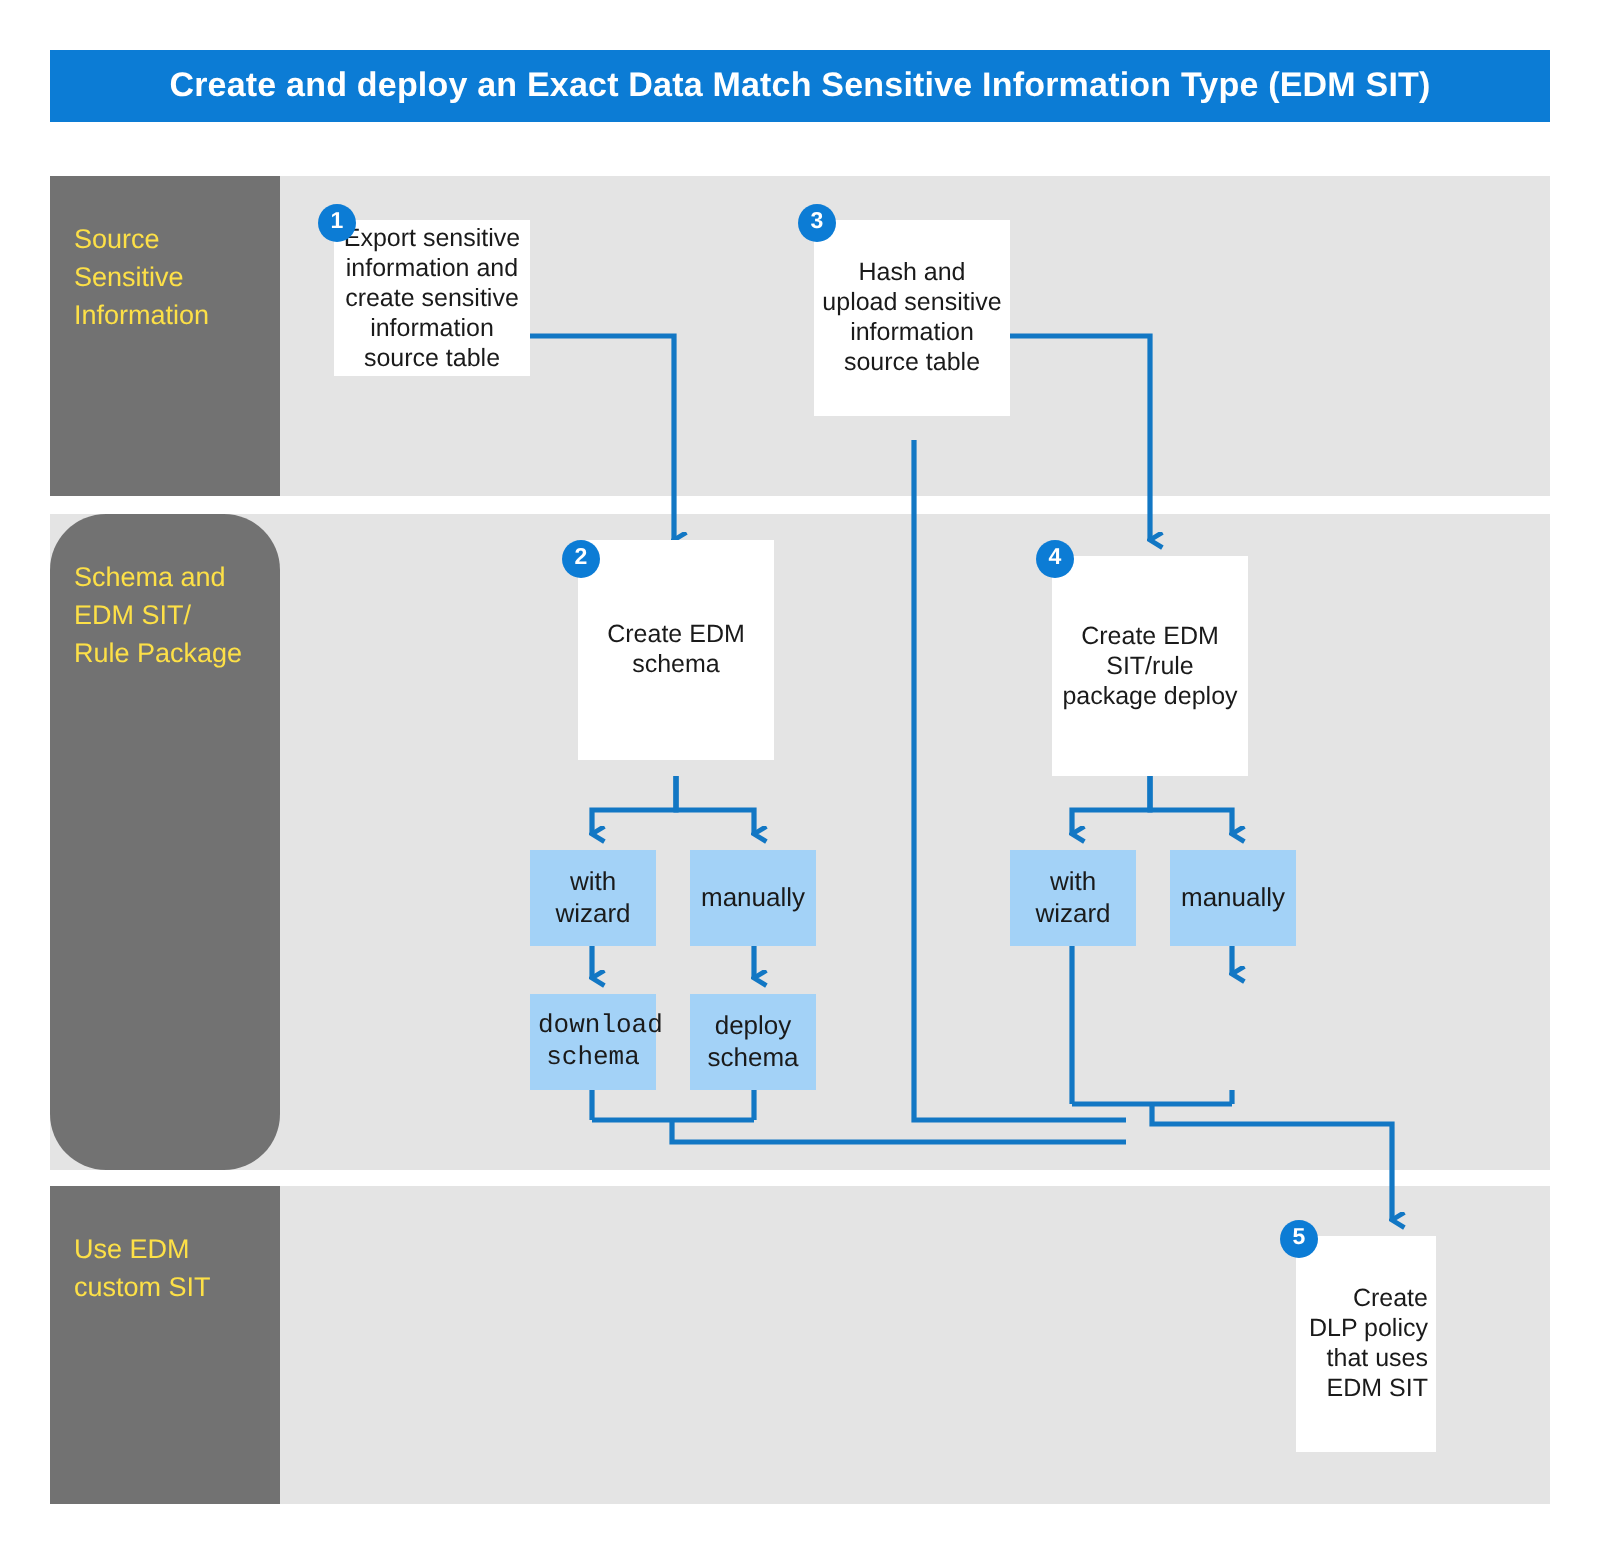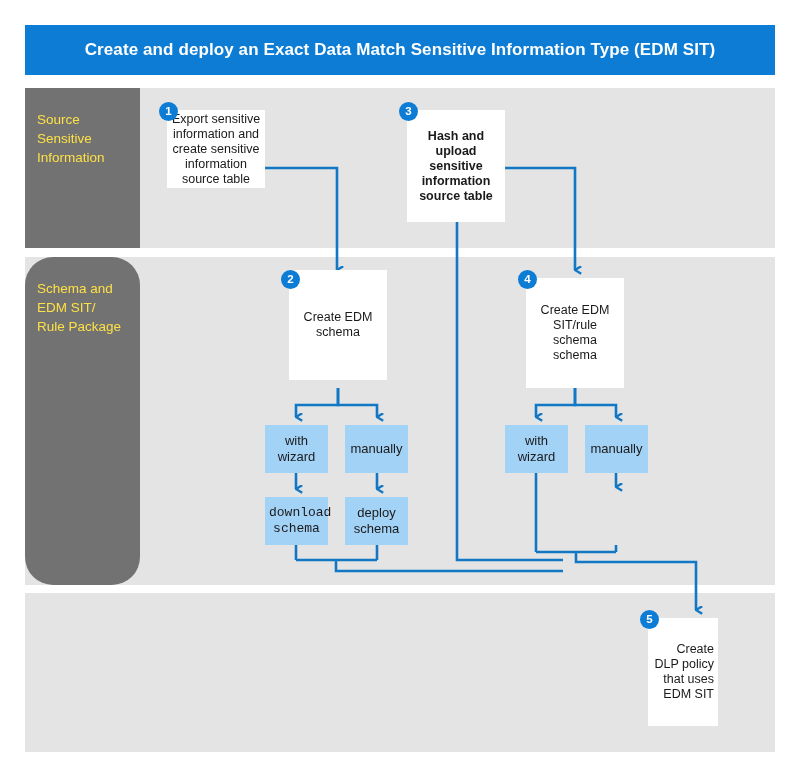--- a/index.html
+++ b/index.html
@@ -3,21 +3,21 @@
 <meta charset="utf-8">
 <title>EDM SIT Flow</title>
 <style>
   html,body{margin:0;padding:0;background:#ffffff;}
   body{width:800px;height:782px;position:relative;
        font-family:"Liberation Sans","DejaVu Sans",sans-serif;
        -webkit-font-smoothing:antialiased;}
   #canvas{position:absolute;left:0;top:0;width:800px;height:782px;overflow:hidden;background:#fff;}
 
   
-  .titlebar{position:absolute;left:25px;top:25px;width:750px;height:50px;
+  .titlebar{position:absolute;left:25px;top:25px;width:750px;height:36px;
             background:#0c7cd5;display:flex;align-items:center;justify-content:center;}
   .titlebar .ttl{color:#ffffff;font-size:17px;font-weight:600;letter-spacing:.1px;
                  white-space:nowrap;}
 
   
   .band{position:absolute;left:25px;width:750px;background:#e4e4e4;}
   .band-1{top:88px;height:160px;}
   .band-2{top:257px;height:328px;}
   .band-3{top:593px;height:159px;}
 
@@ -32,21 +32,21 @@
   #wires{position:absolute;left:0;top:0;width:800px;height:782px;pointer-events:none;}
 
   
   .node{position:absolute;box-sizing:border-box;display:flex;align-items:center;
         justify-content:center;text-align:center;color:#1a1a1a;}
   .node .tx{display:block;width:100%;padding:0 4px;box-sizing:border-box;}
   .node.white{background:#ffffff;font-size:12.5px;line-height:15px;}
   .node.blue{background:#a3d2f7;font-size:13px;line-height:16px;}
 
   .n1{left:167px;top:110px;width:98px;height:78px;}
-  .n3{left:407px;top:110px;width:98px;height:112px;font-weight:bold;}
+  .n3{left:407px;top:110px;width:98px;height:98px;}
   .n2{left:289px;top:270px;width:98px;height:110px;}
   .n4{left:526px;top:278px;width:98px;height:110px;}
   .n5{left:648px;top:618px;width:70px;height:108px;text-align:right;}
 
   .b-w1{left:265px;top:425px;width:63px;height:48px;}
   .b-m1{left:345px;top:425px;width:63px;height:48px;}
   .b-d1{left:265px;top:497px;width:63px;height:48px;font-family:Liberation Mono, monospace;}
   .b-u1{left:345px;top:497px;width:63px;height:48px;}
 
   .b-w2{left:505px;top:425px;width:63px;height:48px;}
@@ -71,20 +71,21 @@
   <div class="titlebar">
     <span class="ttl">Create and deploy an Exact Data Match Sensitive Information Type (EDM SIT)</span>
   </div>
 
   <div class="band band-1"></div>
   <div class="band band-2"></div>
   <div class="band band-3"></div>
 
   <div class="lane-label lane-1">Source<br>Sensitive<br>Information</div>
   <div class="lane-label lane-2">Schema and<br>EDM SIT/<br>Rule Package</div>
+  <div class="lane-label lane-3">Use EDM<br>custom SIT</div>
 
   <svg id="wires" viewBox="0 0 800 782" width="800" height="782">
     <defs>
       <marker id="ah" markerWidth="9" markerHeight="9" refX="4.2" refY="7.6" orient="auto" markerUnits="userSpaceOnUse">
         <path d="M0.4,1.4 L4.2,7.6 L8.0,1.4" fill="none" stroke="#1277c4" stroke-width="2.4" stroke-linecap="butt" stroke-linejoin="miter"></path>
       </marker>
     </defs>
     <g fill="none" stroke="#1277c4" stroke-width="2.6">
 
       <path d="M265,168 L337,168 L337,270" marker-end="url(#ah)"></path>
@@ -119,21 +120,21 @@
   <div class="node white n1">
     <span class="tx">Export sensitive information and create sensitive information source table</span>
   </div>
   <div class="node white n3">
     <span class="tx">Hash and upload sensitive information source table</span>
   </div>
   <div class="node white n2">
     <span class="tx">Create EDM schema</span>
   </div>
   <div class="node white n4">
-    <span class="tx">Create EDM SIT/rule schema schema</span>
+    <span class="tx">Create EDM SIT/rule package deploy</span>
   </div>
   <div class="node white n5">
     <span class="tx">Create DLP policy that uses EDM SIT</span>
   </div>
 
   <div class="node blue b-w1">
     <span class="tx">with wizard</span>
   </div>
   <div class="node blue b-m1">
     <span class="tx">manually</span>

